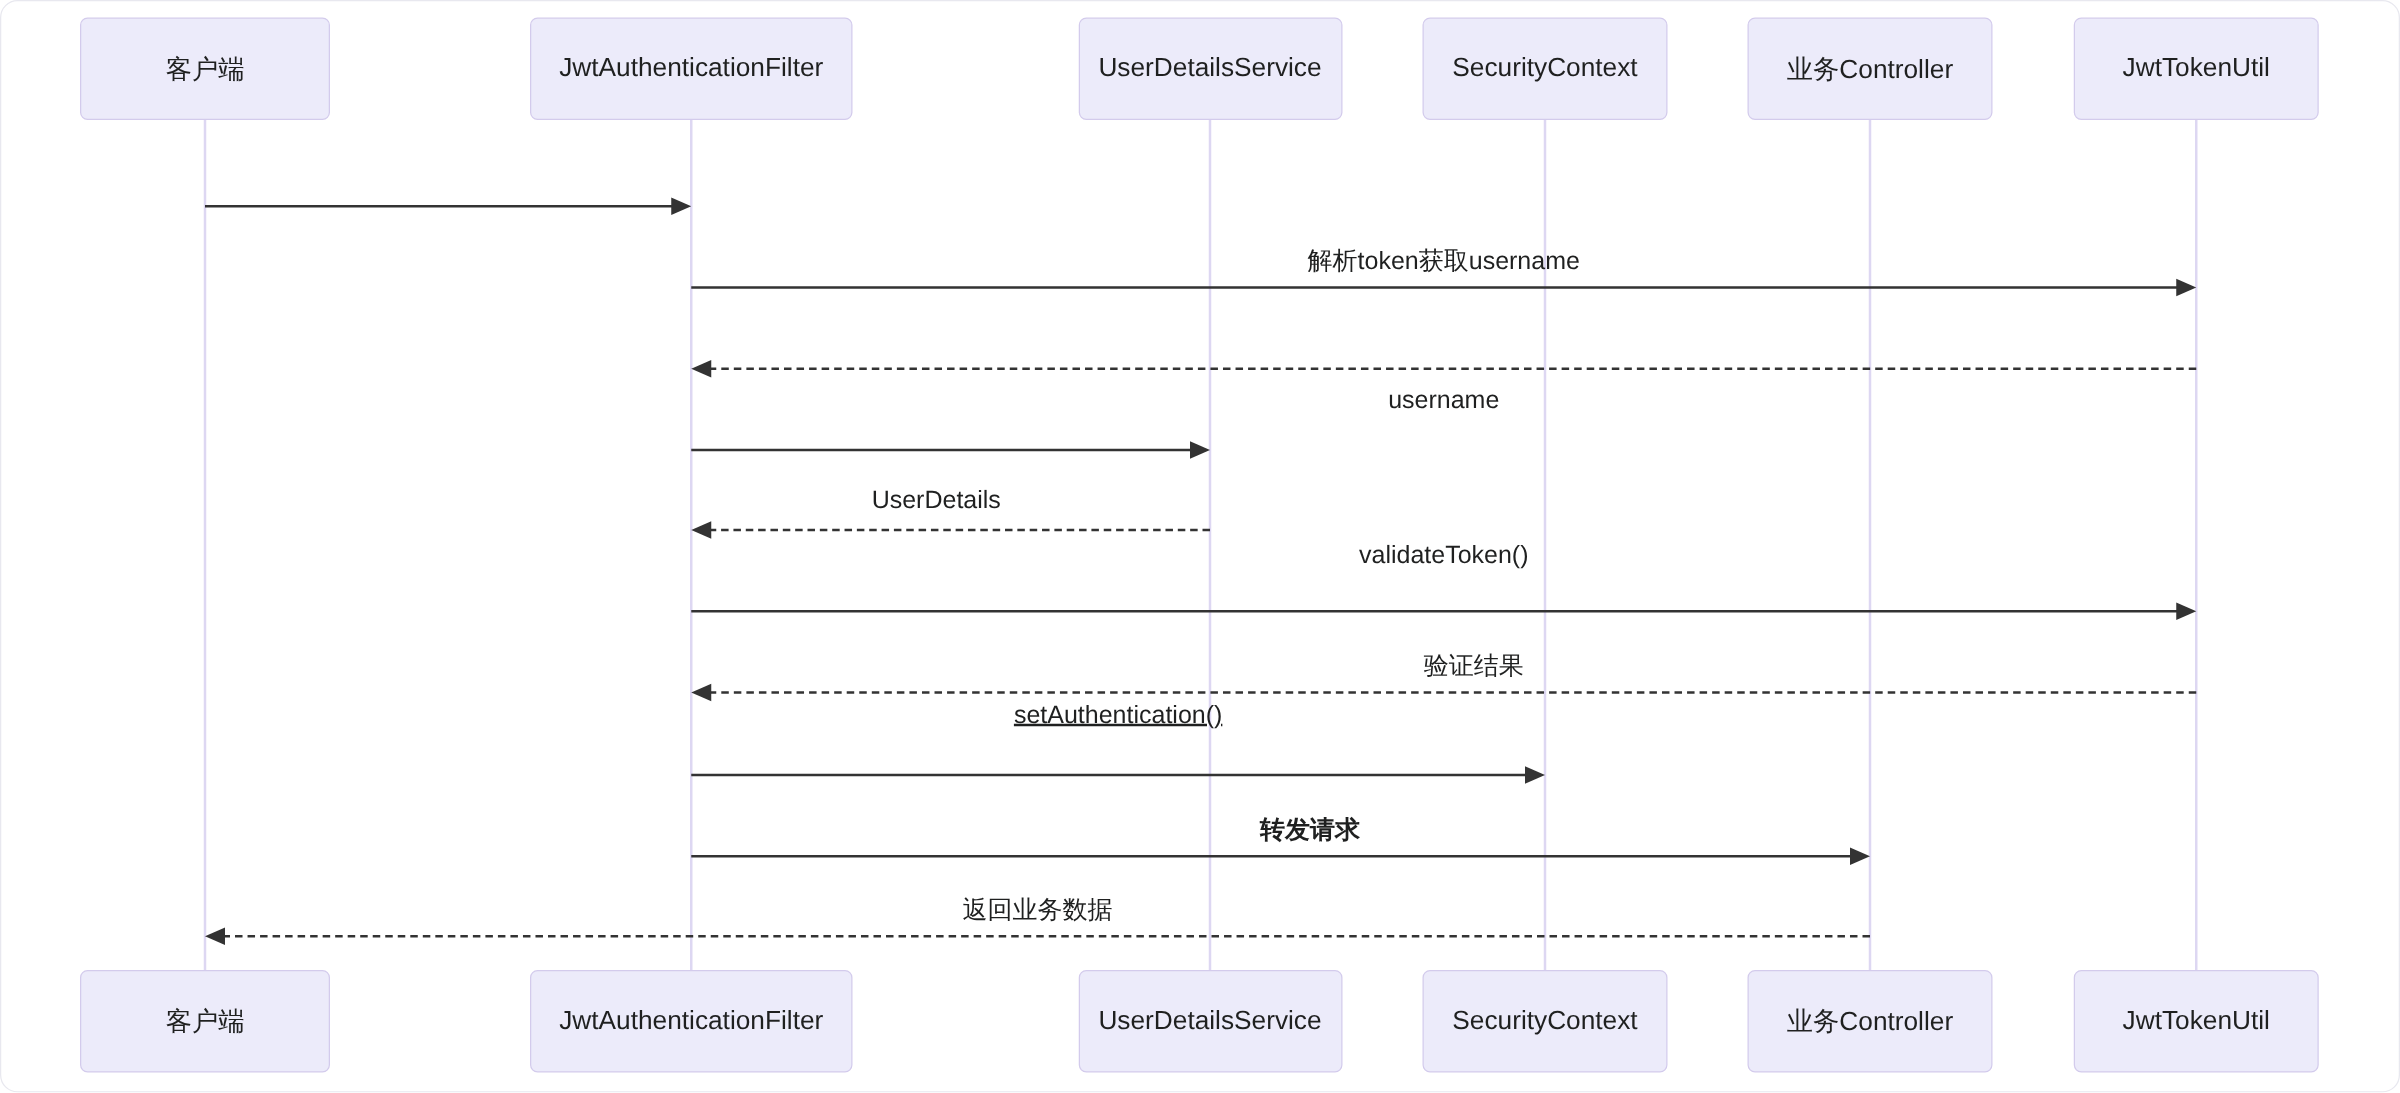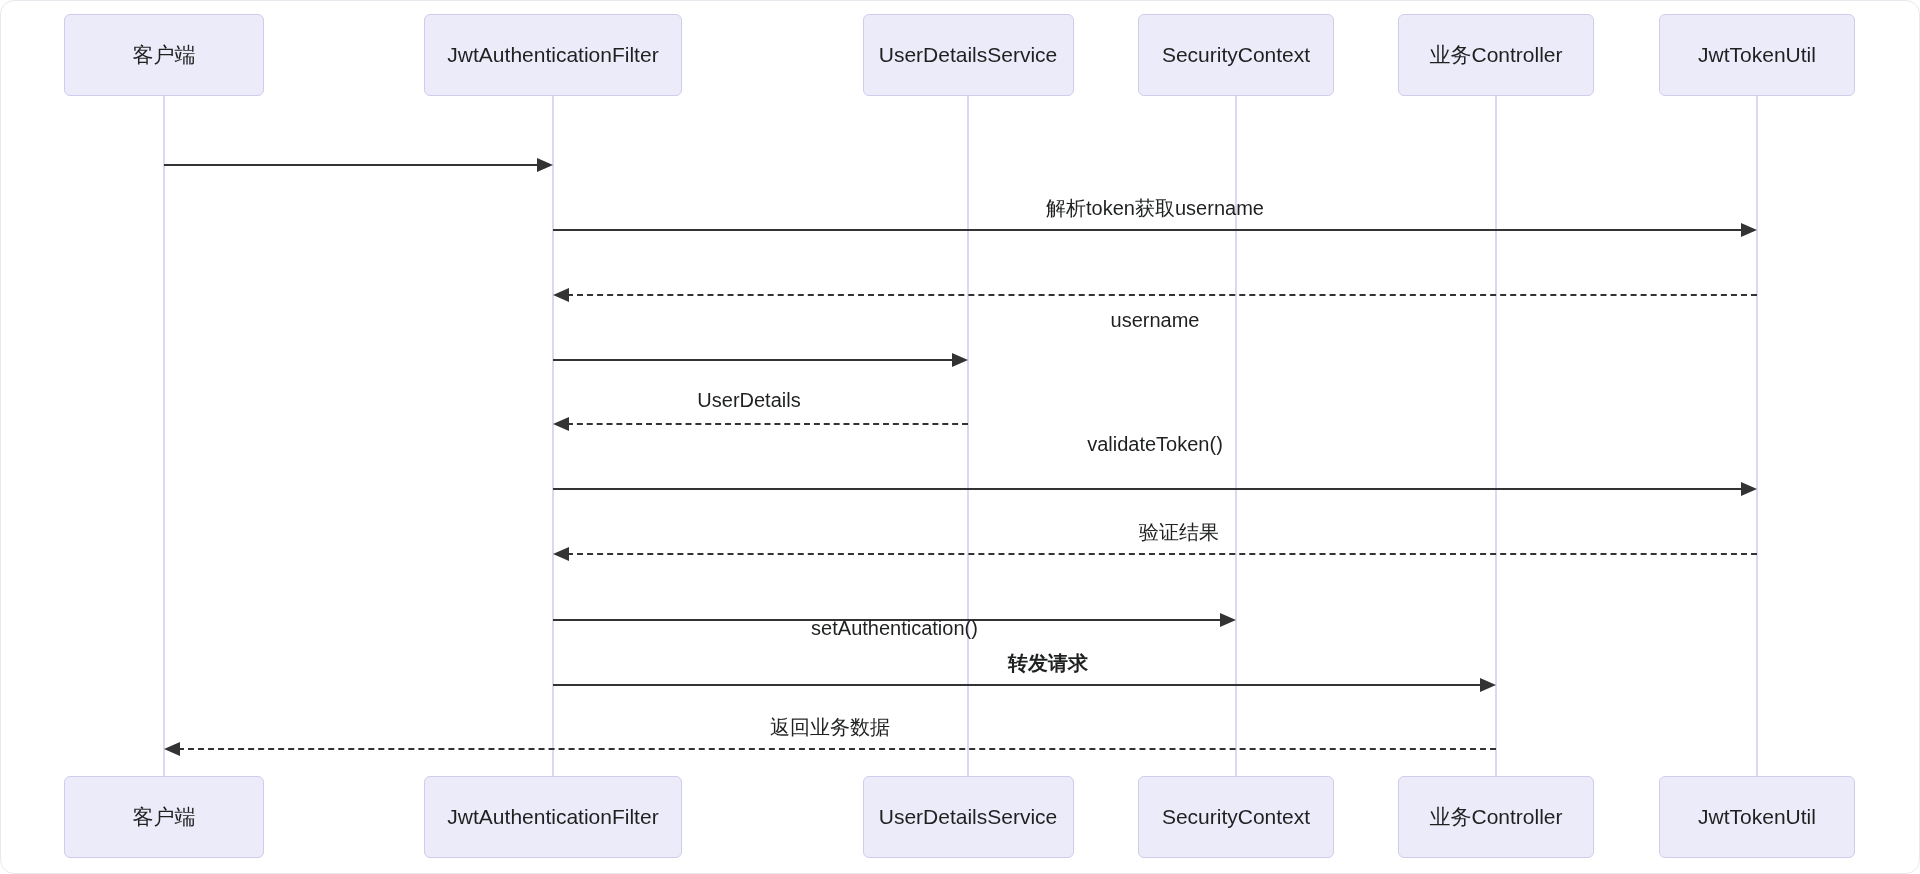--- a/index.html
+++ b/index.html
@@ -117,21 +117,21 @@
       <div class="arrow-head left" style="left: 552px; top: 416px;"></div>
       <div class="msg-label" style="left: 748px; top: 388px;">UserDetails</div>
       <div class="msg-line solid" style="left: 552px; top: 487px; width: 1190px; margin-left: 0px;"></div>
       <div class="arrow-head right" style="left: 1740px; top: 481px;"></div>
       <div class="msg-label" style="left: 1154px; top: 432px;">validateToken()</div>
       <div class="msg-line dashed" style="left: 552px; top: 552px; width: 1190px; margin-left: 14px;"></div>
       <div class="arrow-head left" style="left: 552px; top: 546px;"></div>
       <div class="msg-label" style="left: 1154px; top: 518px; margin-left: 24px;">验证结果</div>
       <div class="msg-line solid" style="left: 552px; top: 618px; width: 669px; margin-left: 0px;"></div>
       <div class="arrow-head right" style="left: 1219px; top: 612px;"></div>
-      <div class="msg-label" style="left: 893.5px; top: 616px;">setAuthentication()</div>
+      <div class="msg-label" style="left: 893.5px; top: 560px; text-decoration: underline;">setAuthentication()</div>
       <div class="msg-line solid" style="left: 552px; top: 683px; width: 929px; margin-left: 0px;"></div>
       <div class="arrow-head right" style="left: 1479px; top: 677px;"></div>
       <div class="msg-label" style="left: 1047px; top: 649px; font-weight: bold;">转发请求</div>
       <div class="msg-line dashed" style="left: 163px; top: 747px; width: 1318px; margin-left: 14px;"></div>
       <div class="arrow-head left" style="left: 163px; top: 741px;"></div>
       <div class="msg-label" style="left: 829px; top: 713px;">返回业务数据</div>
     </div>
 </div>
 
 </body></html>

